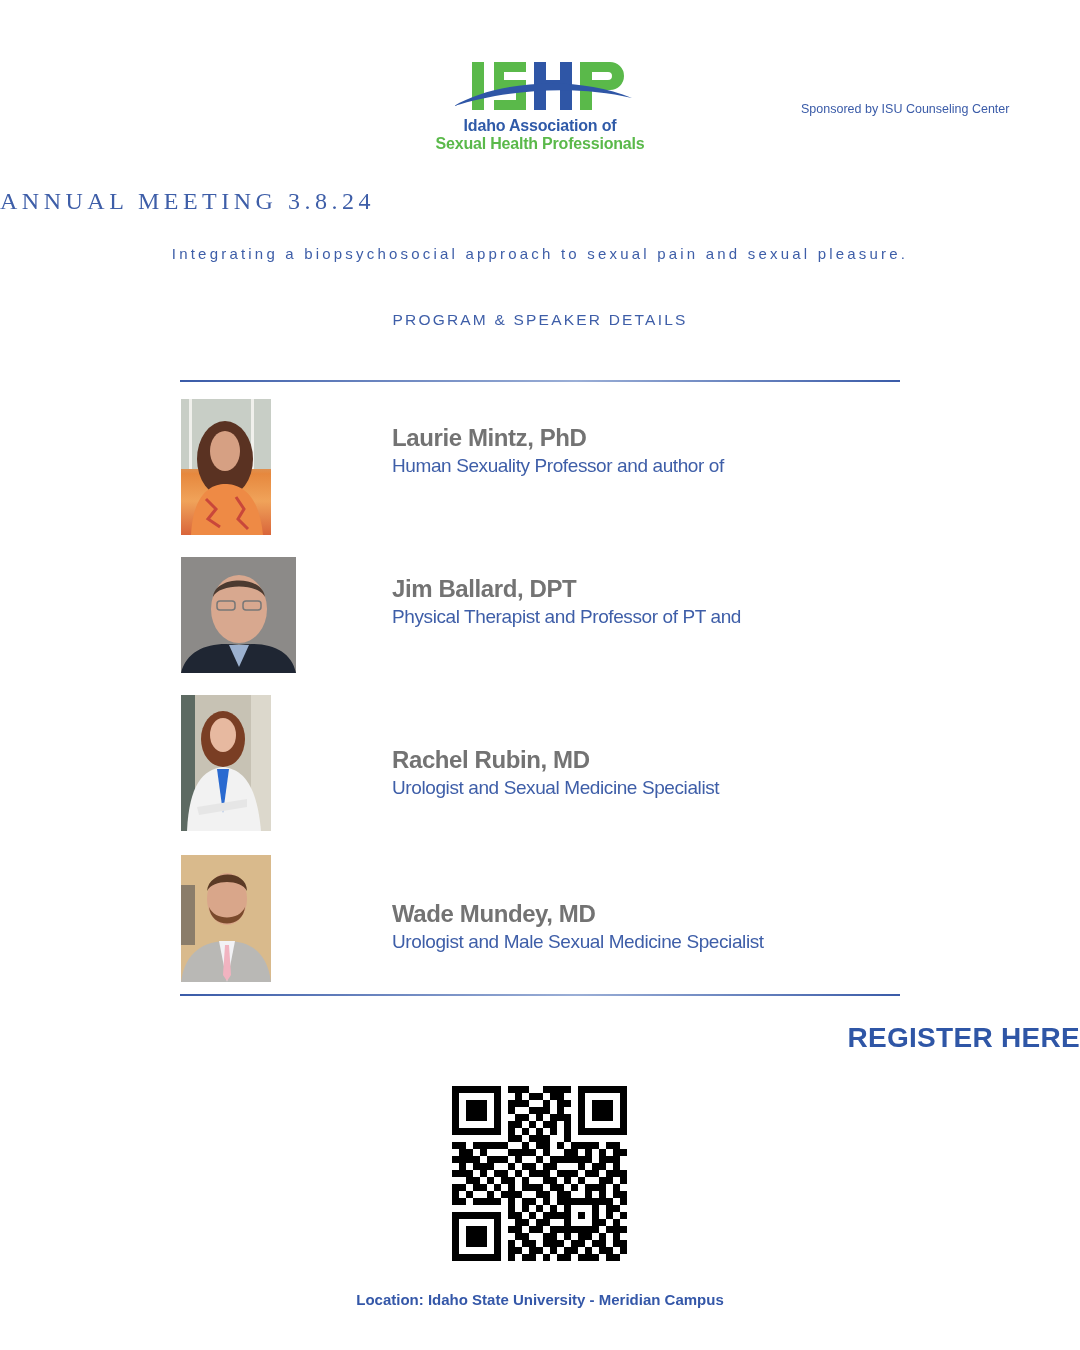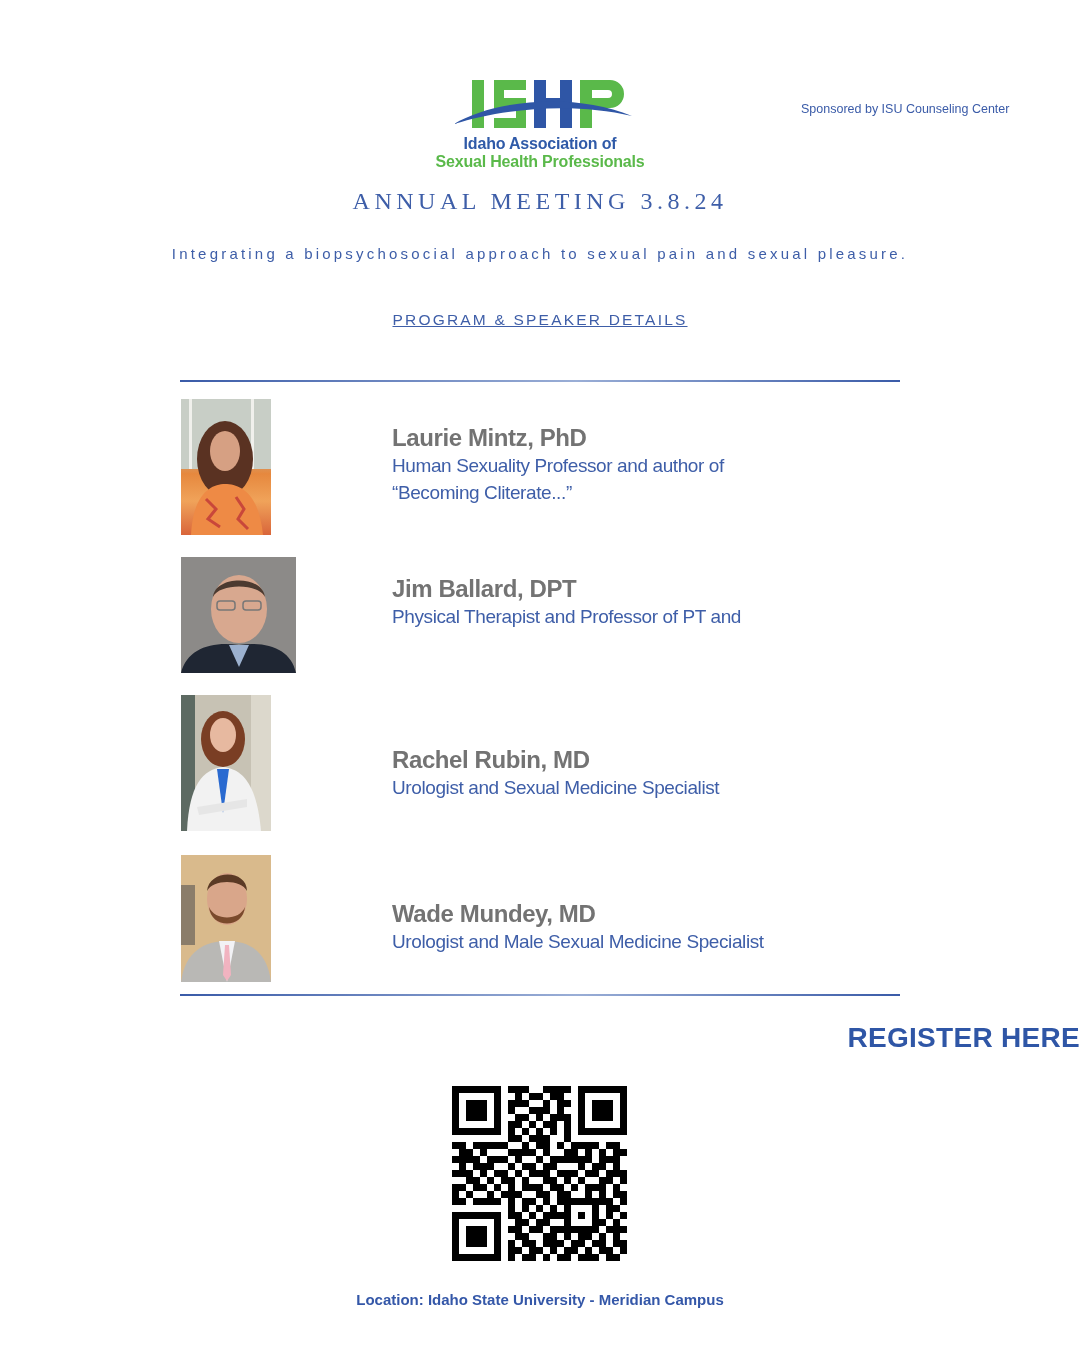--- a/index.html
+++ b/index.html
@@ -1,25 +1,25 @@
 <!DOCTYPE html>
 <html><head>
 <meta charset="utf-8">
 <style>
   html, body { margin: 0; padding: 0; background: #ffffff; }
   body { width: 1080px; height: 1350px; position: relative; overflow: hidden; font-family: "Liberation Sans", sans-serif; color: #3a5ba8; }
   .abs { position: absolute; }
-  .logo { left: 420px; top: 74px; width: 250px; height: 100px; }
+  .logo { left: 420px; top: 56px; width: 250px; height: 100px; }
   .logo-mark { position: absolute; left: 34px; top: 4px; width: 180px; height: 52px; }
   .logo-line1 { position: absolute; left: 0; width: 240px; top: 61px; text-align: center; font-weight: bold; font-size: 16px; color: #2f5aa8; letter-spacing: -0.2px; }
   .logo-line2 { position: absolute; left: 0; width: 240px; top: 79px; text-align: center; font-weight: bold; font-size: 16px; color: #5ab94a; letter-spacing: -0.2px; }
   .sponsor { left: 801px; top: 102px; font-size: 12.5px; color: #3a5ba8; }
-  .title { left: 0; width: 1080px; top: 188px; text-align: center; font-family: "Liberation Serif", serif; font-size: 24px; letter-spacing: 4.5px; color: #3e5ea8; }
+  .title { left: 0; width: 1080px; top: 188px; font-family: "Liberation Serif", serif; font-size: 24px; letter-spacing: 4.5px; color: #3e5ea8; }
   .subtitle { left: 0; width: 1080px; top: 245px; text-align: center; font-size: 15px; letter-spacing: 3.2px; color: #3e5ea8; }
-  .section-label { left: 0; width: 1080px; top: 311px; text-align: center; font-size: 15.5px; letter-spacing: 2.2px; color: #3e5ea8; text-decoration: underline; }
+  .section-label { left: 0; width: 1080px; top: 311px; text-align: center; font-size: 15.5px; letter-spacing: 2.2px; color: #3e5ea8; }
   .divider { left: 180px; width: 720px; height: 2px; background: linear-gradient(90deg, #3a5ba8, #9aaed6 55%, #3a5ba8); }
   .photo { overflow: hidden; }
   .speaker-name { font-weight: bold; font-size: 24px; color: #737373; letter-spacing: -0.4px; }
   .speaker-desc { font-size: 19px; color: #3e5ea8; line-height: 27px; letter-spacing: -0.4px; }
   .register { left: 0; width: 1080px; top: 1022px; text-align: right; font-weight: bold; font-size: 28px; color: #2f56a6; letter-spacing: 0.3px; }
   .qr { left: 452px; top: 1086px; width: 175px; height: 175px; display: grid; grid-template-columns: repeat(25, 7px); grid-template-rows: repeat(25, 7px); }
   .qr div { width: 7px; height: 7px; }
   .qr .on { background: #000; }
   .location { left: 0; width: 1080px; top: 1291px; text-align: center; font-weight: bold; font-size: 15px; color: #3457a8; }
 </style>
@@ -60,21 +60,20 @@
     <rect x="70" y="0" width="3" height="70" fill="#f0f0ec"></rect>
     <ellipse cx="44" cy="60" rx="28" ry="38" fill="#5a3222"></ellipse>
     <ellipse cx="44" cy="52" rx="15" ry="20" fill="#d6a083"></ellipse>
     <path d="M10 136 C 12 95, 30 85, 44 85 C 60 85, 78 95, 82 136 Z" fill="#ee8a45"></path>
     <path d="M25 100 l10 10 l-8 10 l12 8 M55 98 l8 12 l-6 10 l10 10" stroke="#c9473a" stroke-width="3" fill="none"></path>
   </svg>
 </div>
 <div class="abs" style="left:392px; top:424px;">
   <div class="speaker-name">Laurie Mintz, PhD</div>
   <div class="speaker-desc">Human Sexuality Professor and author of</div>
-  <div class="speaker-desc">“Becoming Cliterate...”</div>
 </div>
 
 <div class="abs photo" style="left:181px; top:557px; width:115px; height:116px; background:#8a8886;">
   <svg width="115" height="116" viewBox="0 0 115 116">
     <rect width="115" height="116" fill="#8c8a88"></rect>
     <ellipse cx="58" cy="52" rx="28" ry="34" fill="#d8a88f"></ellipse>
     <path d="M32 40 C 34 18, 82 18, 84 40 C 78 26, 38 26, 32 40 Z" fill="#4c3a30"></path>
     <rect x="36" y="44" width="18" height="9" rx="3" fill="none" stroke="#777" stroke-width="1.5"></rect>
     <rect x="62" y="44" width="18" height="9" rx="3" fill="none" stroke="#777" stroke-width="1.5"></rect>
     <path d="M0 116 C 6 92, 30 84, 58 88 C 86 84, 110 92, 115 116 Z" fill="#1f2633"></path>

